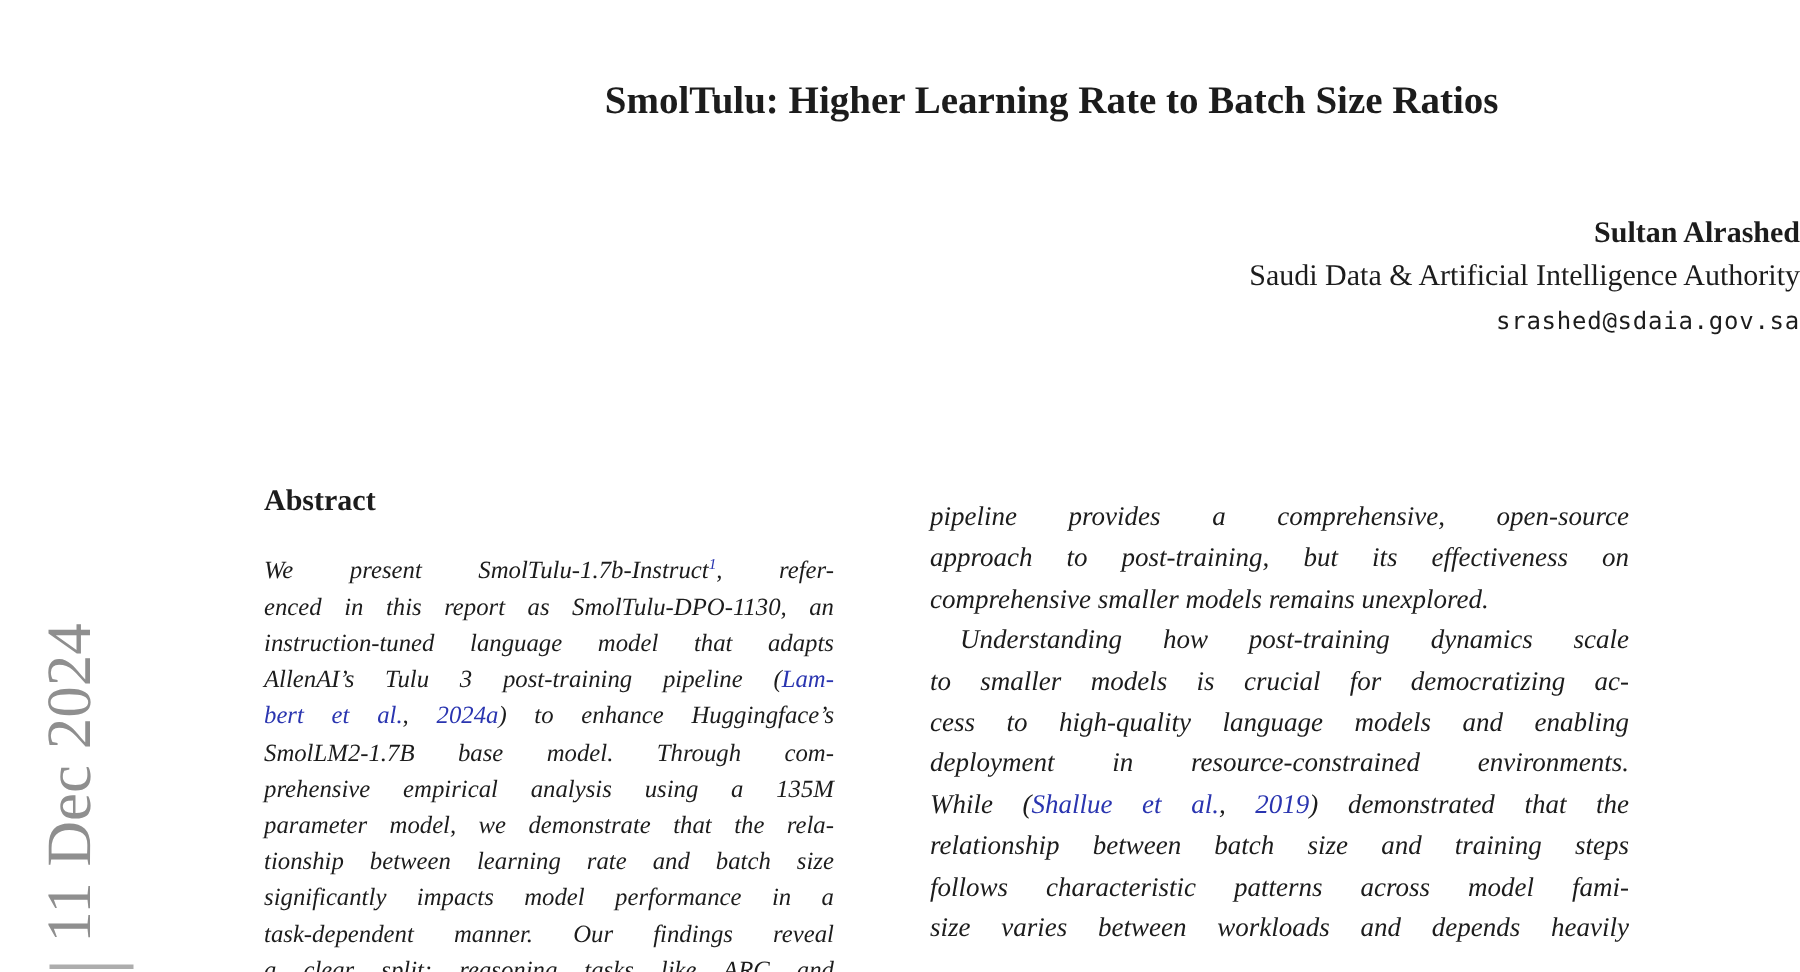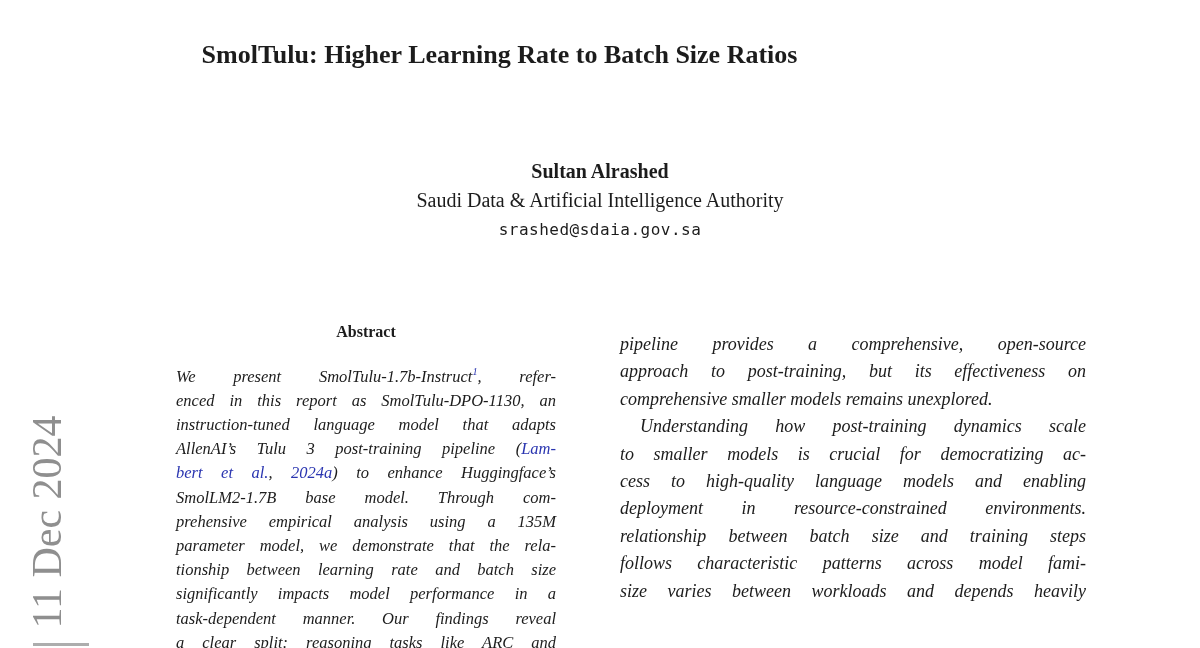--- a/index.html
+++ b/index.html
@@ -12,32 +12,32 @@
     position: relative;
     width: 1200px;
     height: 648px;
     background: #ffffff;
     overflow: hidden;
     color: var(--text);
     font-family: "Liberation Serif", serif;
   }
   .title-block {
     position: absolute;
-    top: 38px; left: 0;
+    top: 50px; left: 0;
     width: 999px;
-    text-align: center;
+    text-align: right;
     font-weight: bold;
     font-size: 26px;
     line-height: 33px;
   }
   .author-block {
     position: absolute;
-    top: 157px; left: 0;
+    top: 141px; left: 0;
     width: 1200px;
-    text-align: center;
+    text-align: right;
   }
   .author-name { font-size: 20px; font-weight: bold; line-height: 29px; }
   .author-affil { font-size: 20px; line-height: 29px; }
   .author-email {
     font-family: "DejaVu Sans Mono", monospace;
     font-size: 16px;
     line-height: 29px;
     letter-spacing: 0.5px;
   }
   .watermark {
@@ -56,23 +56,22 @@
     left: 33px; top: 643px;
     width: 56px; height: 3px;
     background: #adadad;
   }
   .abstract-col {
     position: absolute;
     left: 176px; top: 323px;
     width: 380px;
   }
   .abstract-heading {
-    text-align: center;
     font-weight: bold;
-    font-size: 16px;
+    font-size: 20px;
     margin: 0 0 19px 0;
   }
   .abstract-body { font-size: 16.5px; line-height: 24.2px; }
   .intro-col {
     position: absolute;
     left: 620px; top: 331px;
     width: 466px;
     font-size: 18px;
     line-height: 27.4px;
   }
@@ -119,18 +118,19 @@
   </div>
 
   <div class="intro-col">
       <div class="tline"><span>pipeline provides a comprehensive, open-source</span></div>
       <div class="tline"><span>approach to post-training, but its effectiveness on</span></div>
       <div class="tline end"><span>comprehensive smaller models remains unexplored.</span></div>
       <div class="tline indent"><span>Understanding how post-training dynamics scale</span></div>
       <div class="tline"><span>to smaller models is crucial for democratizing ac-</span></div>
       <div class="tline"><span>cess to high-quality language models and enabling</span></div>
       <div class="tline"><span>deployment in resource-constrained environments.</span></div>
+      <div class="tline"><span>While (</span><span class="link">Shallue et al.</span><span>, </span><span class="link">2019</span><span>) demonstrated that the</span></div>
       <div class="tline"><span>relationship between batch size and training steps</span></div>
       <div class="tline"><span>follows characteristic patterns across model fami-</span></div>
       <div class="tline"><span>size varies between workloads and depends heavily</span></div>
     </div>
 
 </div>
 
 </body></html>

